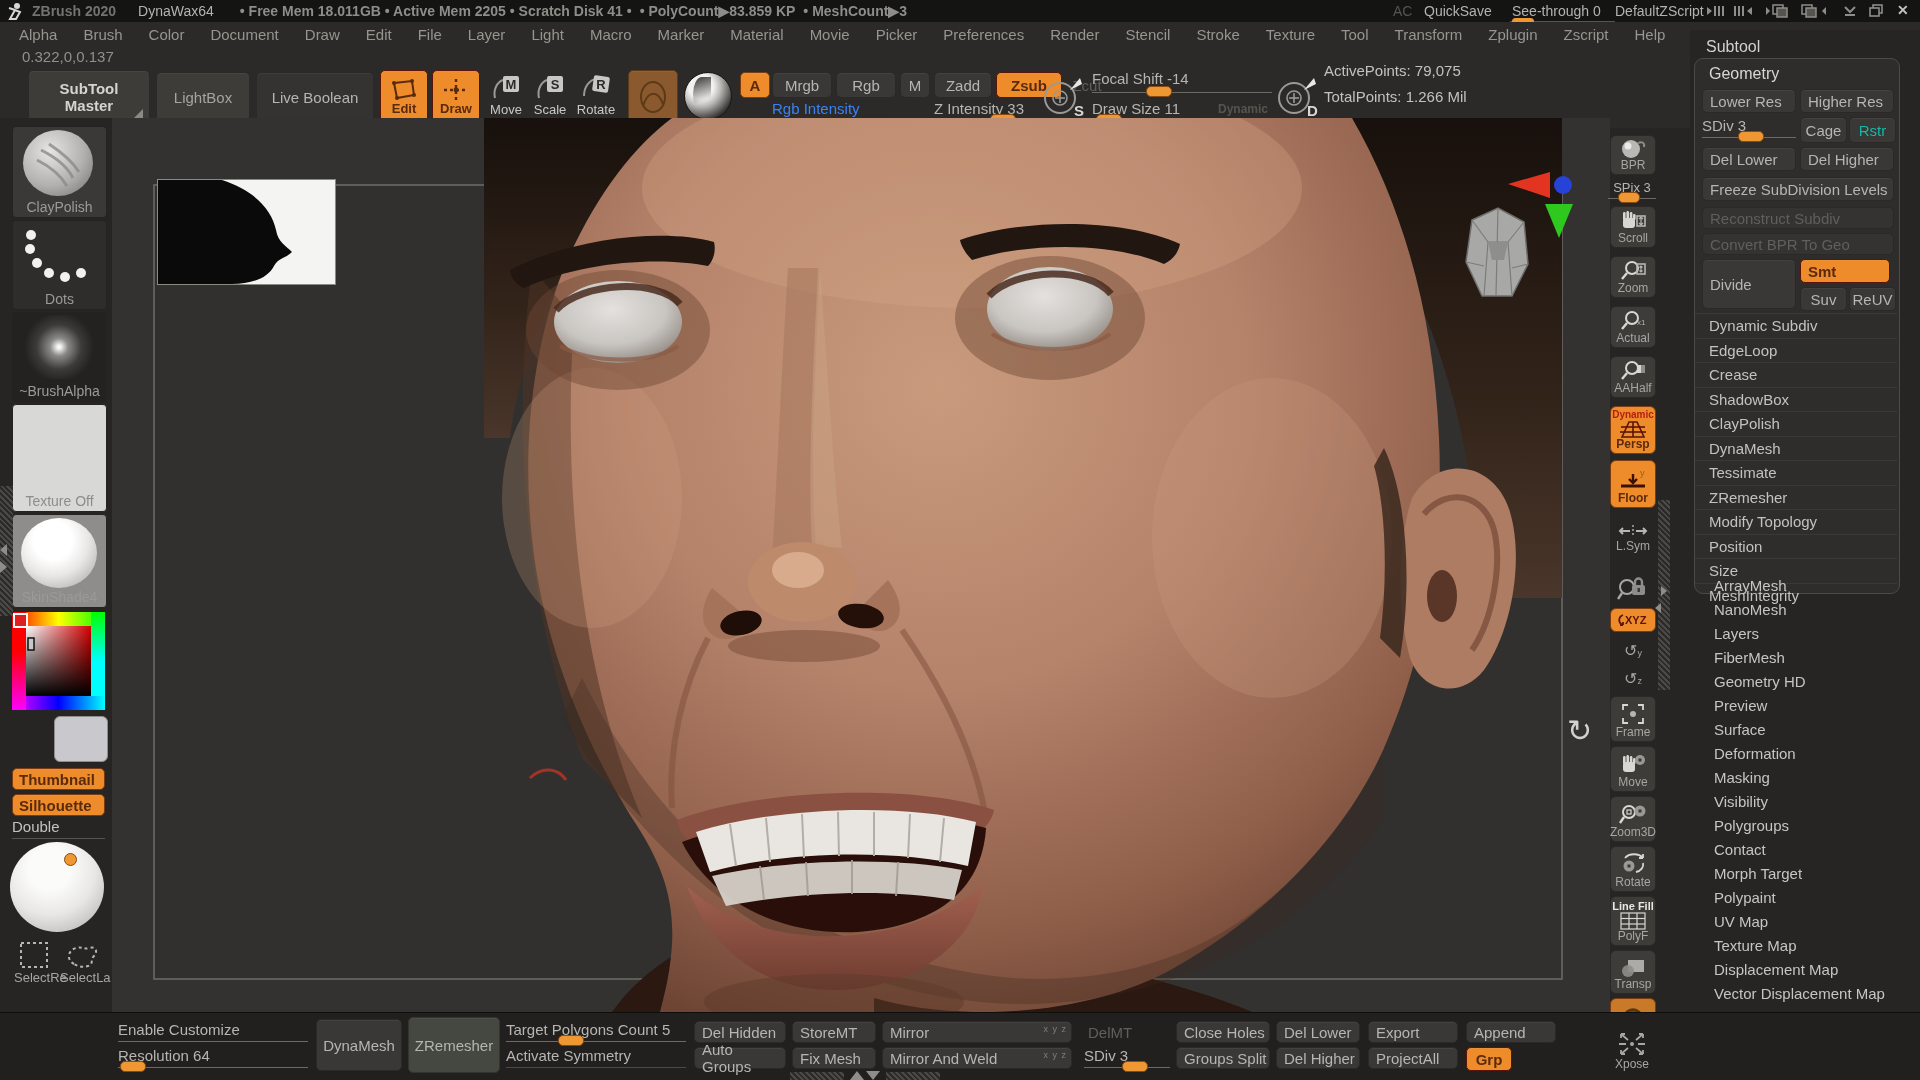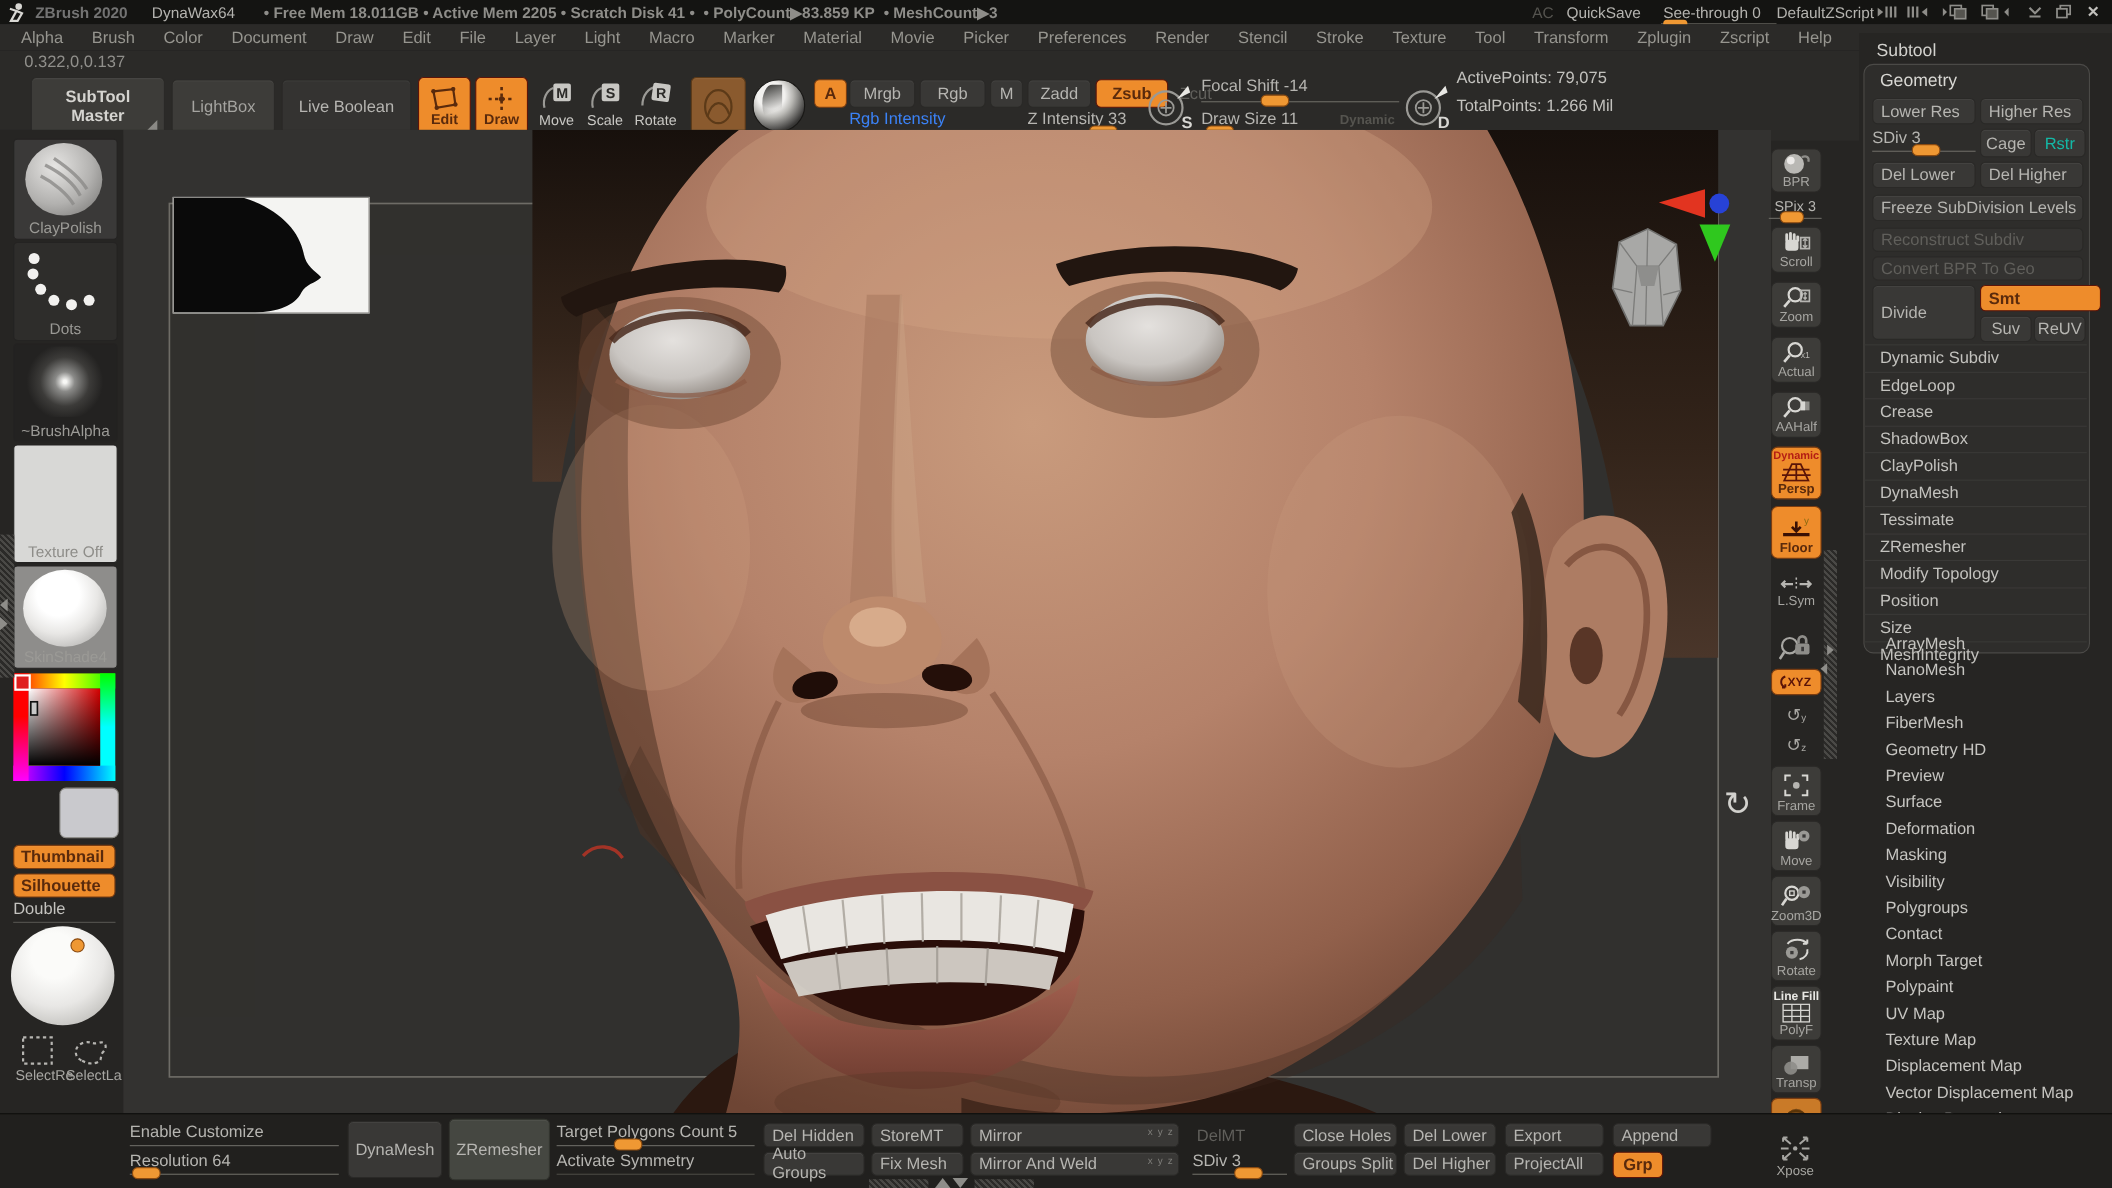--- a/index.html
+++ b/index.html
@@ -667,21 +667,21 @@
         <span class="handle" style="left:36px"></span>
       </div>
       <div class="btn flat abs" style="left:105px;top:58px;width:45px;height:24px">Cage</div>
       <div class="btn flat abs" style="left:154px;top:58px;width:45px;height:24px;color:#14b8a6">Rstr</div>
       <div class="btn flat abs" style="left:7px;top:88px;width:94px;height:24px;justify-content:flex-start;padding-left:7px;box-sizing:border-box">Del Lower</div>
       <div class="btn flat abs" style="left:105px;top:88px;width:94px;height:24px;justify-content:flex-start;padding-left:7px;box-sizing:border-box">Del Higher</div>
       <div class="btn flat abs" style="left:7px;top:118px;width:192px;height:24px;justify-content:flex-start;padding-left:7px;box-sizing:border-box">Freeze SubDivision Levels</div>
       <div class="btn flat abs dim" style="left:7px;top:148px;width:192px;height:22px;justify-content:flex-start;padding-left:7px;box-sizing:border-box;background:#343331;border-color:#2a2927">Reconstruct Subdiv</div>
       <div class="btn flat abs dim" style="left:7px;top:174px;width:192px;height:22px;justify-content:flex-start;padding-left:7px;box-sizing:border-box;background:#343331;border-color:#2a2927">Convert BPR To Geo</div>
       <div class="btn flat abs" style="left:7px;top:200px;width:94px;height:50px;justify-content:flex-start;padding-left:7px;box-sizing:border-box">Divide</div>
-      <div class="btn orange abs" style="left:105px;top:200px;width:110px;height:24px;justify-content:flex-start;padding-left:7px;box-sizing:border-box;border-color:#5c1408">Smt</div>
+      <div class="btn orange abs" style="left:105px;top:200px;width:90px;height:24px;justify-content:flex-start;padding-left:7px;box-sizing:border-box;border-color:#5c1408">Smt</div>
       <div class="btn flat abs" style="left:105px;top:228px;width:45px;height:22px">Suv</div>
       <div class="btn flat abs" style="left:154px;top:228px;width:45px;height:22px">ReUV</div>
       <div class="abs" style="left:0;top:254px;width:202px">
           <div class="sec-row">Dynamic Subdiv</div>
           <div class="sec-row">EdgeLoop</div>
           <div class="sec-row">Crease</div>
           <div class="sec-row">ShadowBox</div>
           <div class="sec-row">ClayPolish</div>
           <div class="sec-row">DynaMesh</div>
           <div class="sec-row">Tessimate</div>

